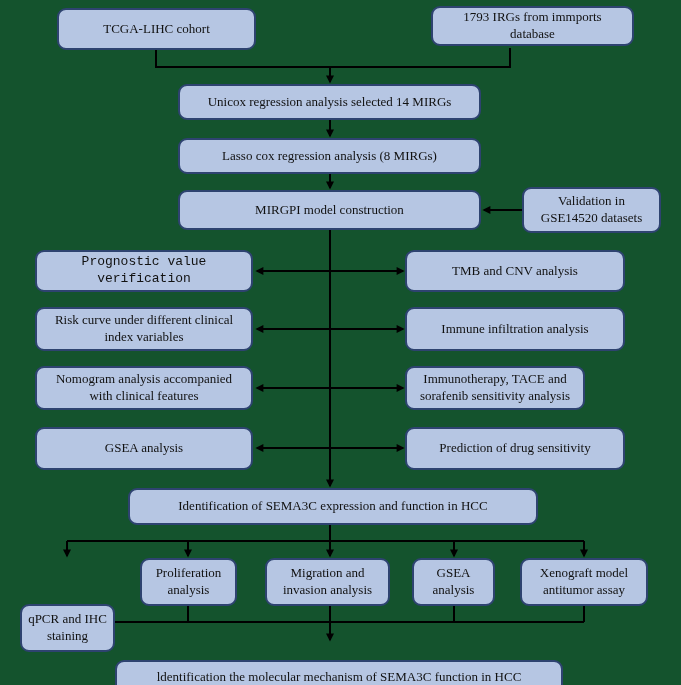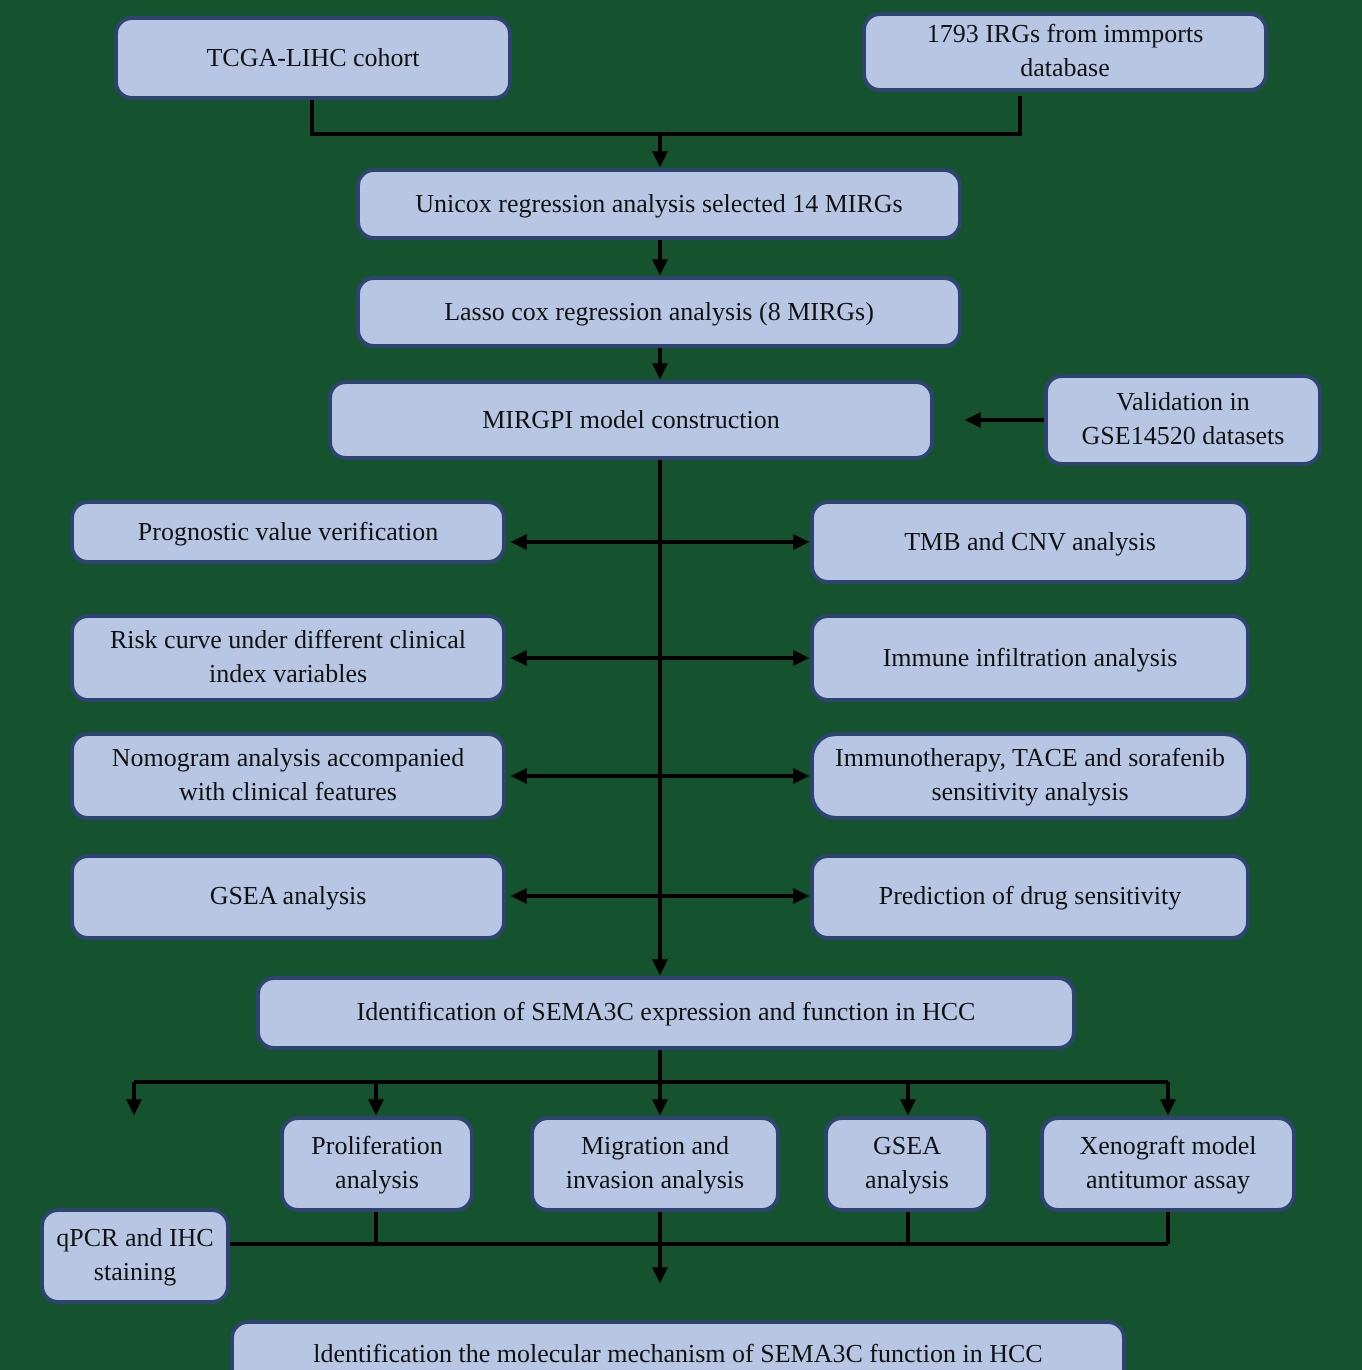--- a/index.html
+++ b/index.html
@@ -71,49 +71,49 @@
   </div>
 
   <div class="node" style="left:178px;top:84px;width:303px;height:36px;">
     <span>Unicox regression analysis selected 14 MIRGs</span>
   </div>
 
   <div class="node" style="left:178px;top:138px;width:303px;height:36px;">
     <span>Lasso cox regression analysis (8 MIRGs)</span>
   </div>
 
-  <div class="node" style="left:164px;top:190px;width:303px;height:40px;">
+  <div class="node" style="left:178px;top:190px;width:303px;height:40px;">
     <span>MIRGPI model construction</span>
   </div>
 
   <div class="node" style="left:522px;top:187px;width:139px;height:46px;padding:2px 6px;">
     <span>Validation in GSE14520 datasets</span>
   </div>
 
-  <div class="node" style="left:35px;top:250px;width:218px;height:32px;">
+  <div class="node" style="left:35px;top:250px;width:218px;height:42px;font-family:Liberation Mono, monospace;">
     <span>Prognostic value verification</span>
   </div>
 
   <div class="node" style="left:405px;top:250px;width:220px;height:42px;">
     <span>TMB and CNV analysis</span>
   </div>
 
   <div class="node" style="left:35px;top:307px;width:218px;height:44px;">
     <span>Risk curve under different clinical index variables</span>
   </div>
 
   <div class="node" style="left:405px;top:307px;width:220px;height:44px;">
     <span>Immune infiltration analysis</span>
   </div>
 
   <div class="node" style="left:35px;top:366px;width:218px;height:44px;">
     <span>Nomogram analysis accompanied with clinical features</span>
   </div>
 
-  <div class="node" style="left:405px;top:366px;width:220px;height:44px;border-radius:13px;">
+  <div class="node" style="left:405px;top:366px;width:180px;height:44px;">
     <span>Immunotherapy, TACE and sorafenib sensitivity analysis</span>
   </div>
 
   <div class="node" style="left:35px;top:427px;width:218px;height:43px;">
     <span>GSEA analysis</span>
   </div>
 
   <div class="node" style="left:405px;top:427px;width:220px;height:43px;">
     <span>Prediction of drug sensitivity</span>
   </div>

